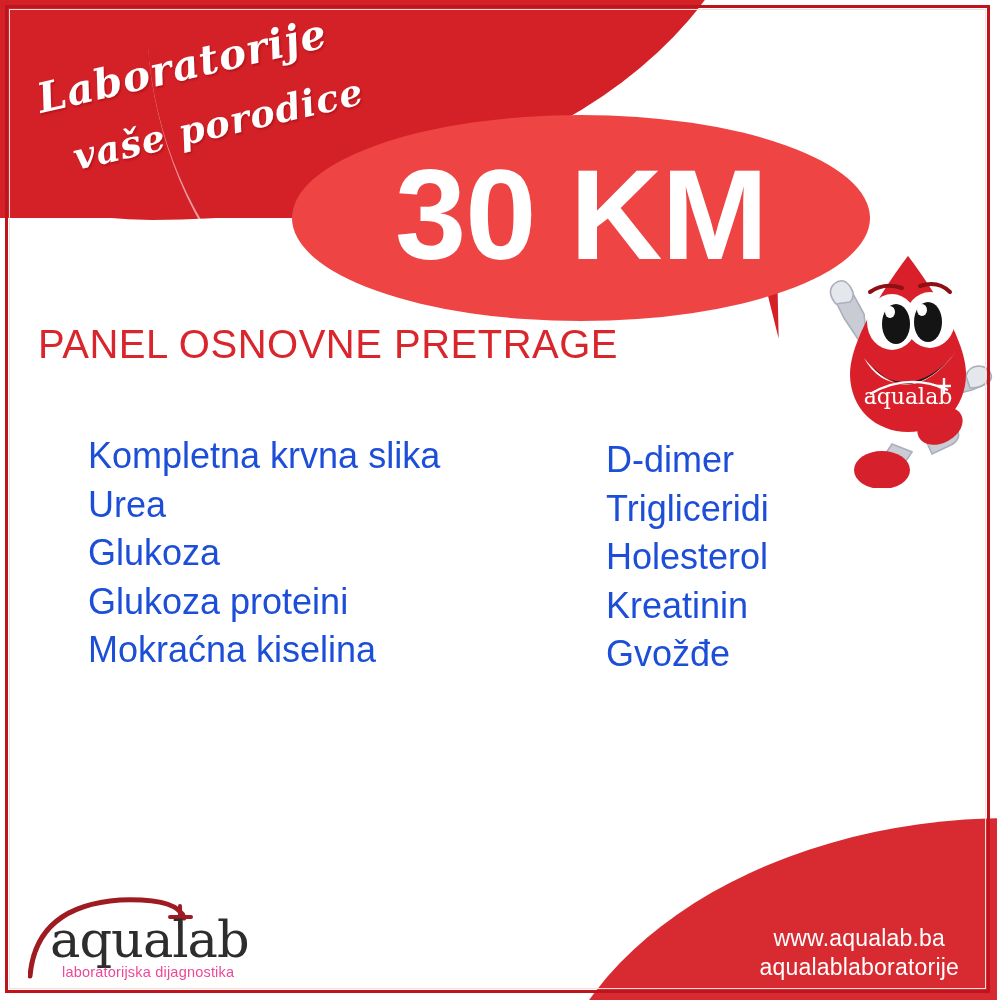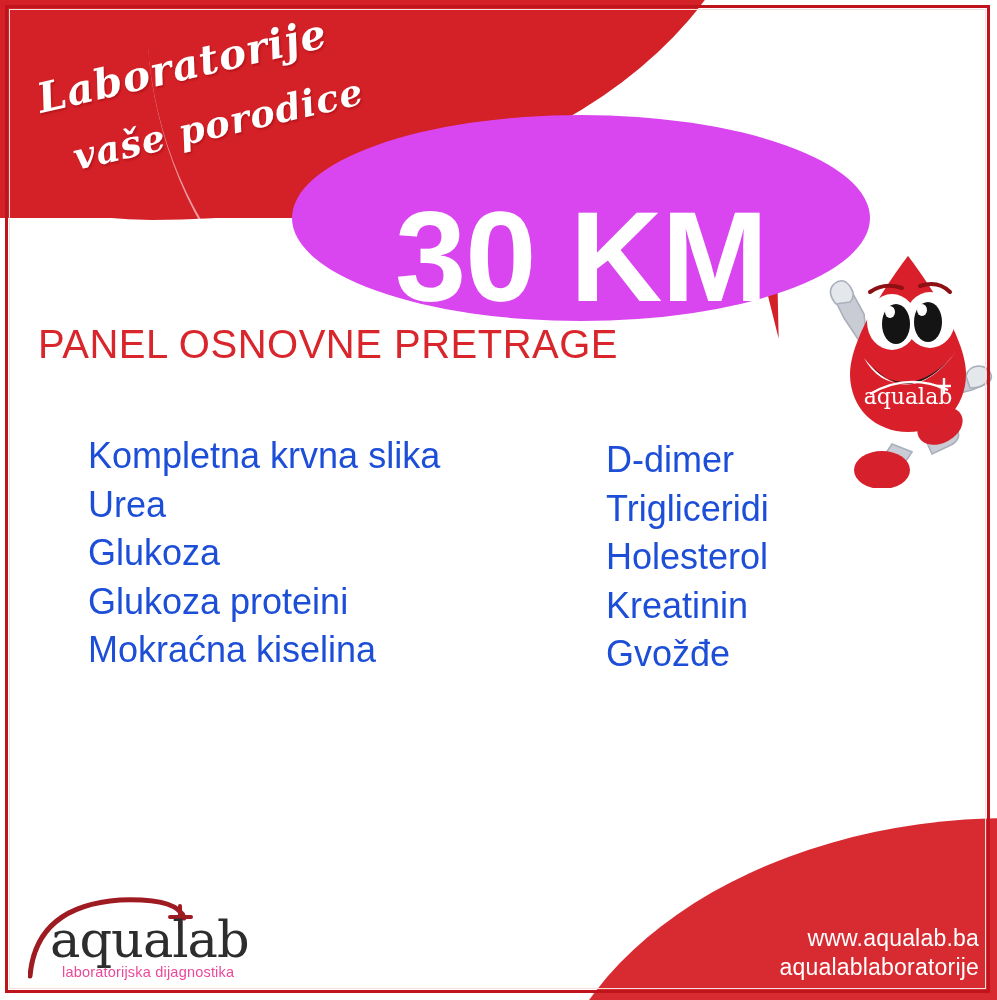--- a/index.html
+++ b/index.html
@@ -108,25 +108,25 @@
     transform: rotate(-13deg);
   }
 
   
   .price-bubble {
     position: absolute;
     left: 292px;
     top: 115px;
     width: 578px;
     height: 206px;
-    background: #d946ef;
+    background: #ef4444;
     border-radius: 50%;
     z-index: 8;
     display: flex;
-    align-items: flex-end;
+    align-items: center;
     justify-content: center;
   }
   .price-text {
     color: #ffffff;
     font-family: "Liberation Sans", sans-serif;
     font-weight: bold;
     font-size: 128px;
     line-height: 1;
     letter-spacing: -1px;
     margin-top: -6px;
@@ -181,23 +181,23 @@
     left: 540px;
     top: 818px;
     width: 760px;
     height: 420px;
     background: #d82a31;
     border-radius: 62% 0 0 0 / 78% 0 0 0;
     z-index: 5;
   }
   .bot-contact {
     position: absolute;
-    right: 18px;
+    right: 38px;
     bottom: 18px;
-    text-align: right;
+    text-align: center;
     color: #ffffff;
     z-index: 20;
   }
   .bot-contact div {
     font-size: 23px;
     line-height: 29px;
     letter-spacing: 0.2px;
     white-space: nowrap;
   }
 

